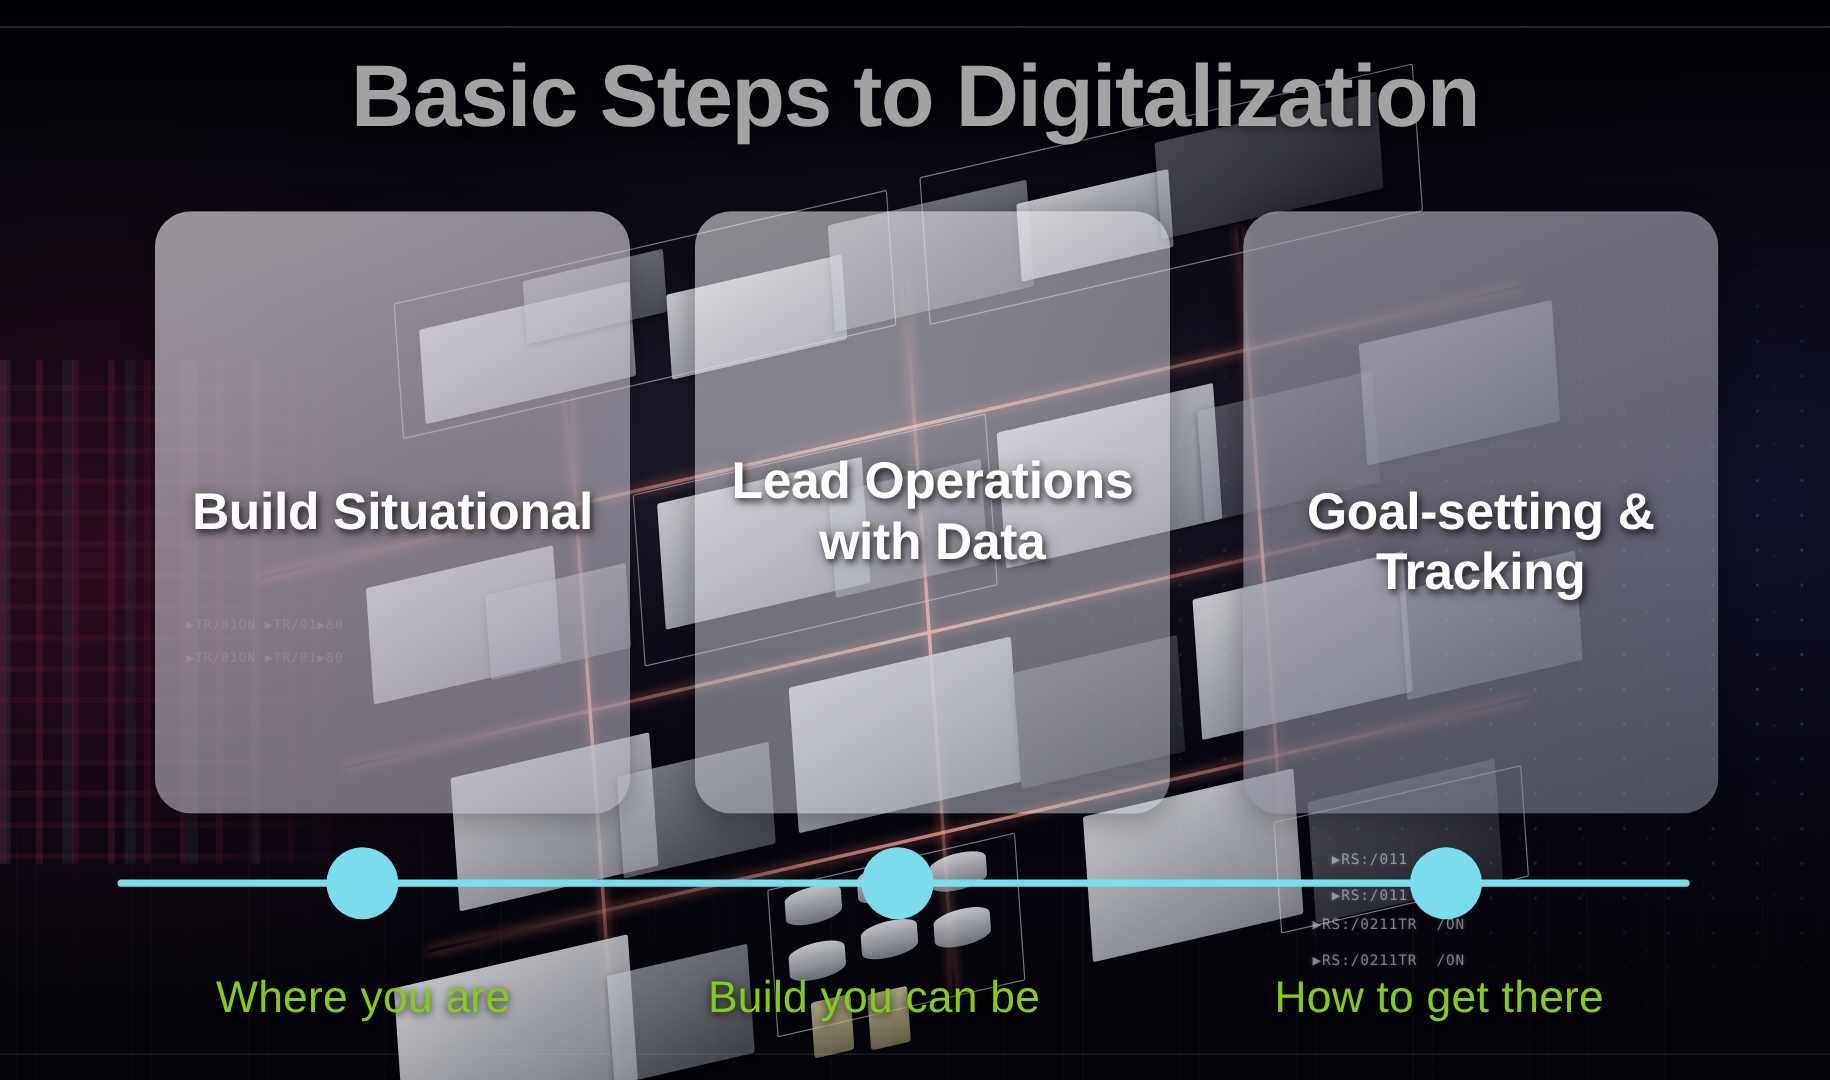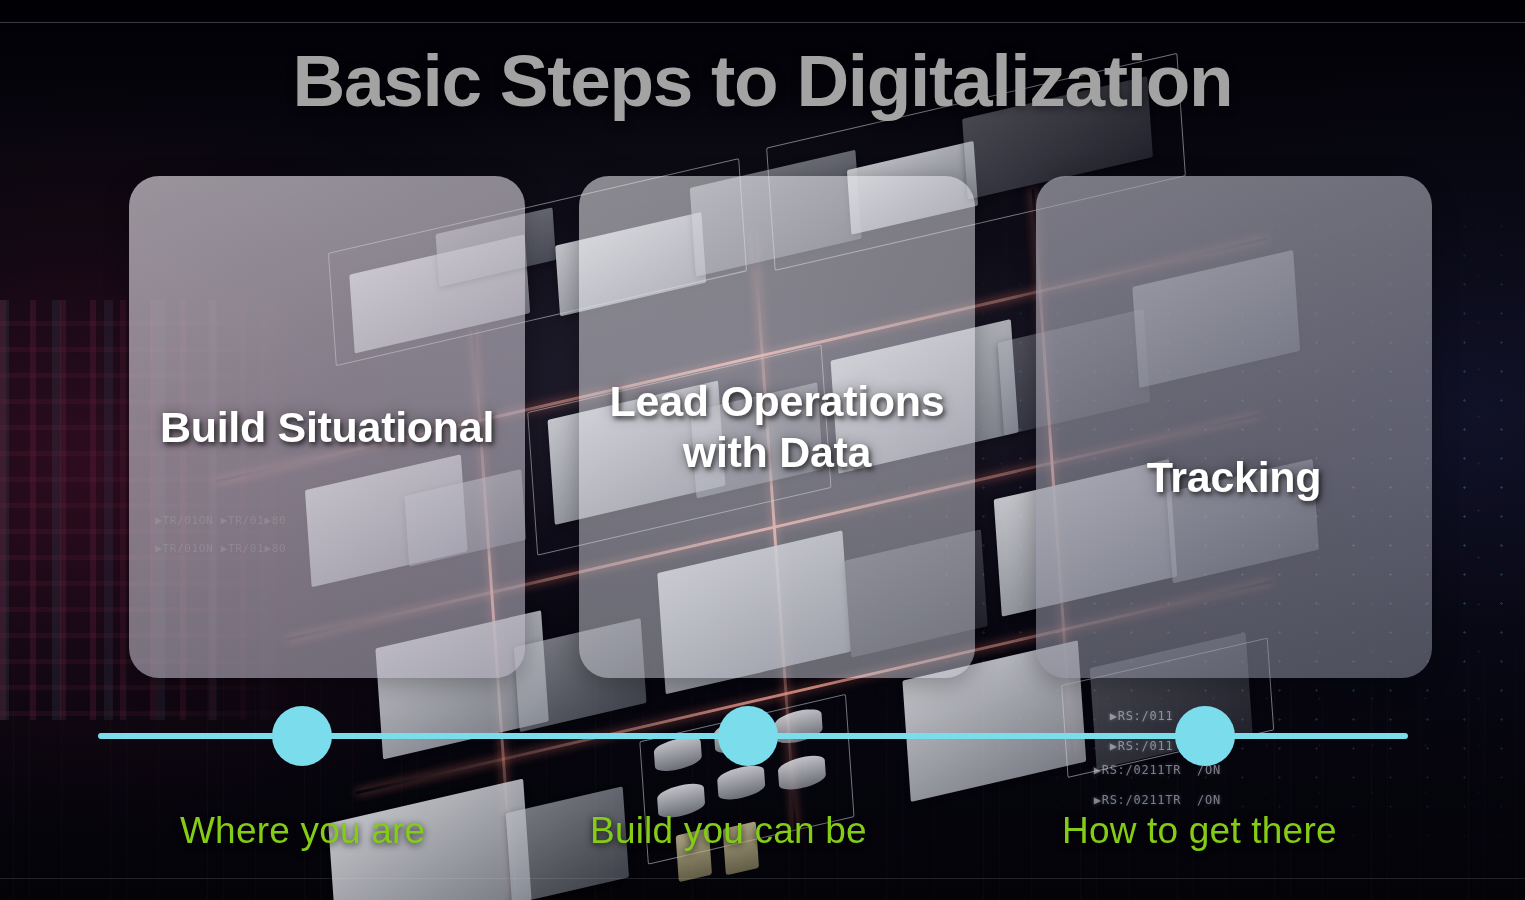--- a/index.html
+++ b/index.html
@@ -202,21 +202,21 @@
       <div class="card-title">
         <span>Lead Operations</span><br>
         <span>with Data</span>
       </div>
     </div>
 
     <div class="card card-3">
       <div class="veil"></div>
       <div class="card-title">
         <br>
-        <br>
+        <span>Goal-setting &amp;</span><br>
         <span>Tracking</span>
       </div>
     </div>
   </div>
 
   <div class="tl-line" style="background: rgb(123, 220, 236);"></div>
   <div class="tl-dot tl-dot-1" style="background: rgb(123, 220, 236);"></div>
   <div class="tl-dot tl-dot-2" style="background: rgb(123, 220, 236);"></div>
   <div class="tl-dot tl-dot-3" style="background: rgb(123, 220, 236);"></div>
 

